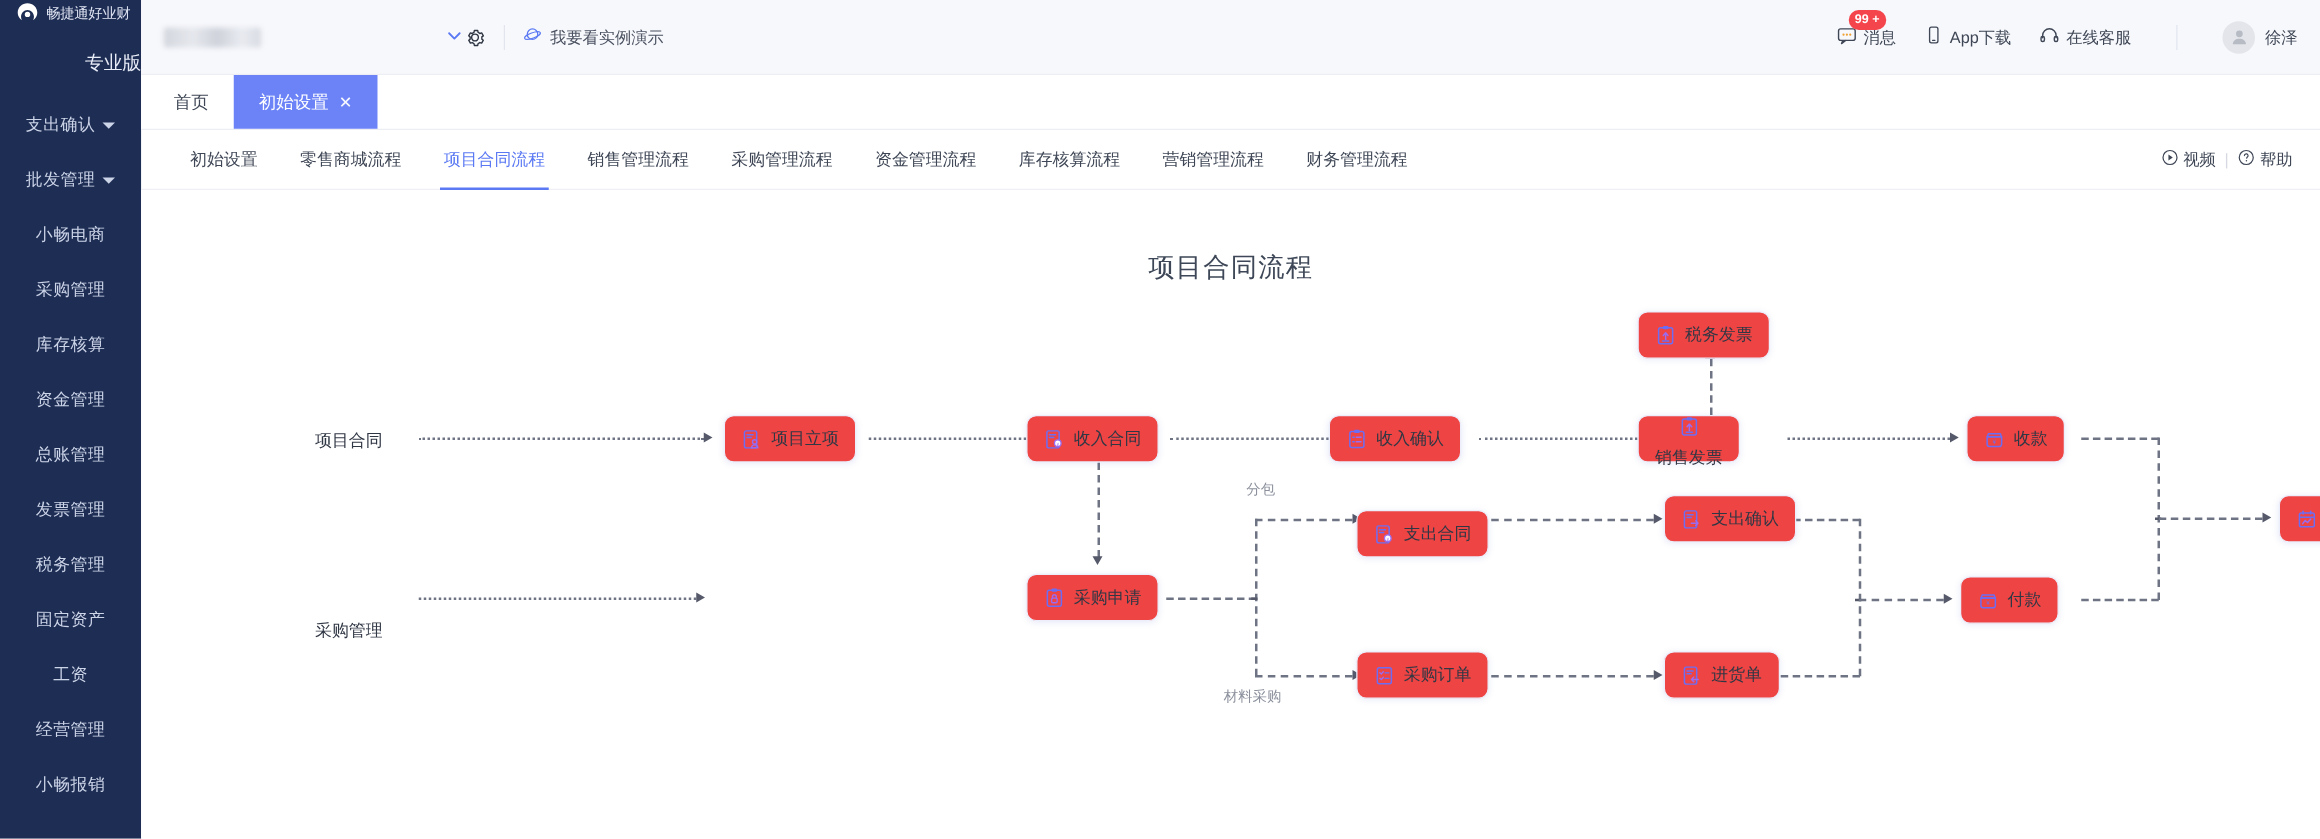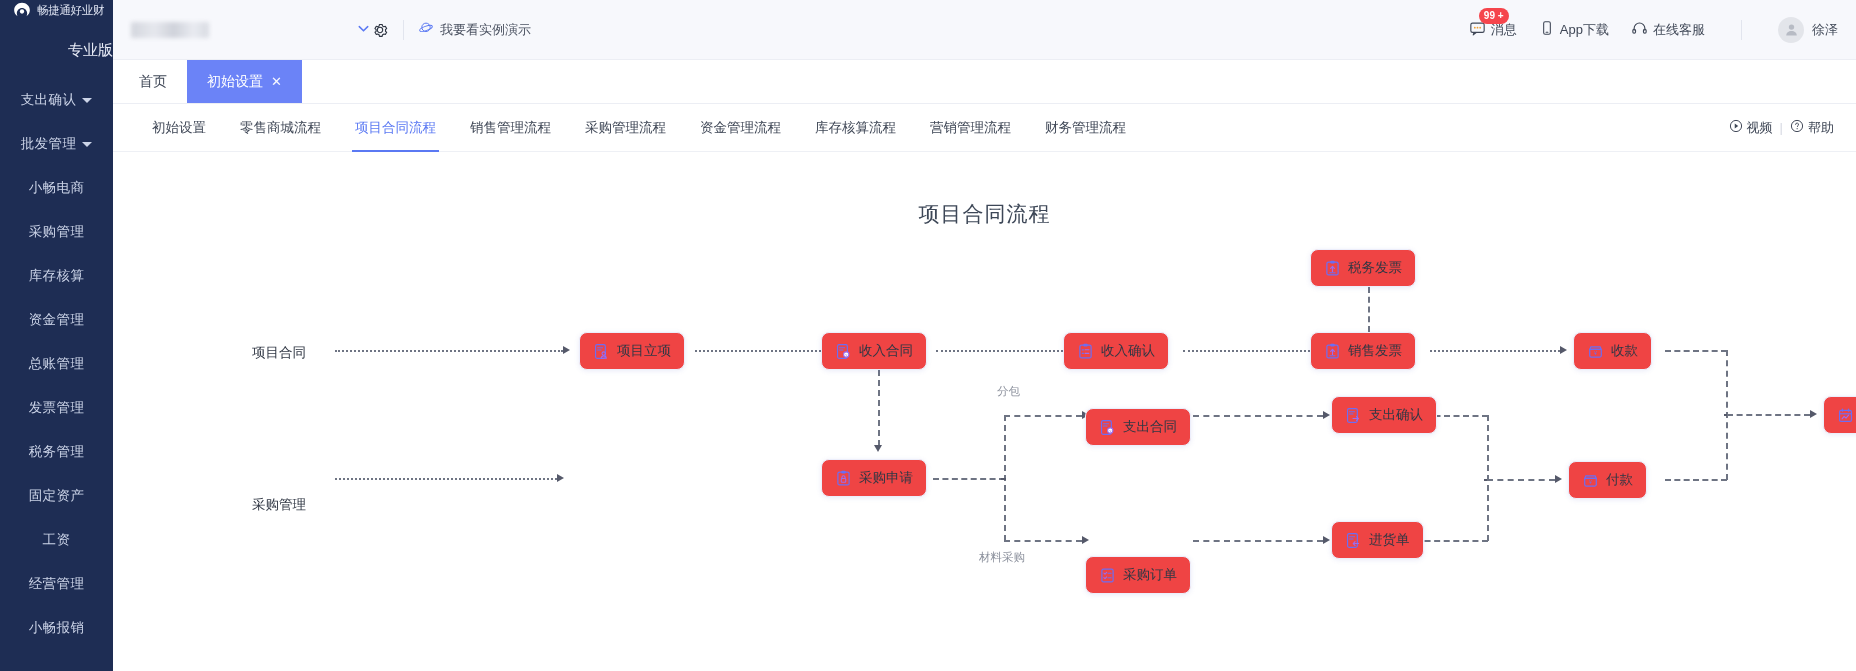--- a/index.html
+++ b/index.html
@@ -420,21 +420,21 @@
             <rect x="7.4" y="1" width="5.2" height="3" rx="1" fill="#6b6ef5"></rect>
             <line x1="6.2" y1="8" x2="7.6" y2="8" stroke="#6b6ef5" stroke-width="1.5" stroke-linecap="round"></line>
             <line x1="9.4" y1="8" x2="14" y2="8" stroke="#9a6cf0" stroke-width="1.3" stroke-linecap="round"></line>
             <line x1="6.2" y1="12.2" x2="7.6" y2="12.2" stroke="#6b6ef5" stroke-width="1.5" stroke-linecap="round"></line>
             <line x1="9.4" y1="12.2" x2="14" y2="12.2" stroke="#9a6cf0" stroke-width="1.3" stroke-linecap="round"></line>
           </svg>
         </span>
         <span>收入确认</span>
       </div>
 
-      <div class="node" style="left:1197px; top:180px;">
+      <div class="node" style="left:1197px; top:180px;flex-direction:column;">
         <span class="ic">
           <svg viewBox="0 0 20 20" width="17" height="17">
             <rect x="3.4" y="2.6" width="13.2" height="15" rx="1.8" fill="none" stroke="#6b6ef5" stroke-width="1.4"></rect>
             <rect x="7.4" y="1" width="5.2" height="3" rx="1" fill="#6b6ef5"></rect>
             <path d="M10 13.6V7.6M7.8 9.8L10 7.4l2.2 2.4" fill="none" stroke="#9a6cf0" stroke-width="1.4" stroke-linecap="round" stroke-linejoin="round"></path>
             <line x1="7" y1="15" x2="13" y2="15" stroke="#6b6ef5" stroke-width="1.3" stroke-linecap="round"></line>
           </svg>
         </span>
         <span>销售发票</span>
       </div>
@@ -492,21 +492,21 @@
           <svg viewBox="0 0 20 20" width="17" height="17">
             <rect x="3" y="2" width="11.5" height="16" rx="1.8" fill="none" stroke="#6b6ef5" stroke-width="1.4"></rect>
             <line x1="5.4" y1="5.6" x2="11.2" y2="5.6" stroke="#6b6ef5" stroke-width="1.3" stroke-linecap="round"></line>
             <line x1="5.4" y1="8.2" x2="9.4" y2="8.2" stroke="#6b6ef5" stroke-width="1.3" stroke-linecap="round"></line>
             <path d="M9.4 13.6h6.4m-2.2-2.2l2.2 2.2-2.2 2.2" fill="none" stroke="#9a6cf0" stroke-width="1.3" stroke-linecap="round" stroke-linejoin="round"></path>
           </svg>
         </span>
         <span>支出确认</span>
       </div>
 
-      <div class="node" style="left:972px; top:369px;margin-top:35px;">
+      <div class="node" style="left:972px; top:369px;">
         <span class="ic">
           <svg viewBox="0 0 20 20" width="17" height="17">
             <rect x="3.4" y="2.6" width="13.2" height="15" rx="1.8" fill="none" stroke="#6b6ef5" stroke-width="1.4"></rect>
             <path d="M5.8 7.2l1.3 1.2 1.9-2" fill="none" stroke="#9a6cf0" stroke-width="1.3" stroke-linecap="round" stroke-linejoin="round"></path>
             <line x1="10.6" y1="7.4" x2="14.2" y2="7.4" stroke="#6b6ef5" stroke-width="1.3" stroke-linecap="round"></line>
             <path d="M5.8 12.4l1.3 1.2 1.9-2" fill="none" stroke="#9a6cf0" stroke-width="1.3" stroke-linecap="round" stroke-linejoin="round"></path>
             <line x1="10.6" y1="12.6" x2="14.2" y2="12.6" stroke="#6b6ef5" stroke-width="1.3" stroke-linecap="round"></line>
           </svg>
         </span>
         <span>采购订单</span>

